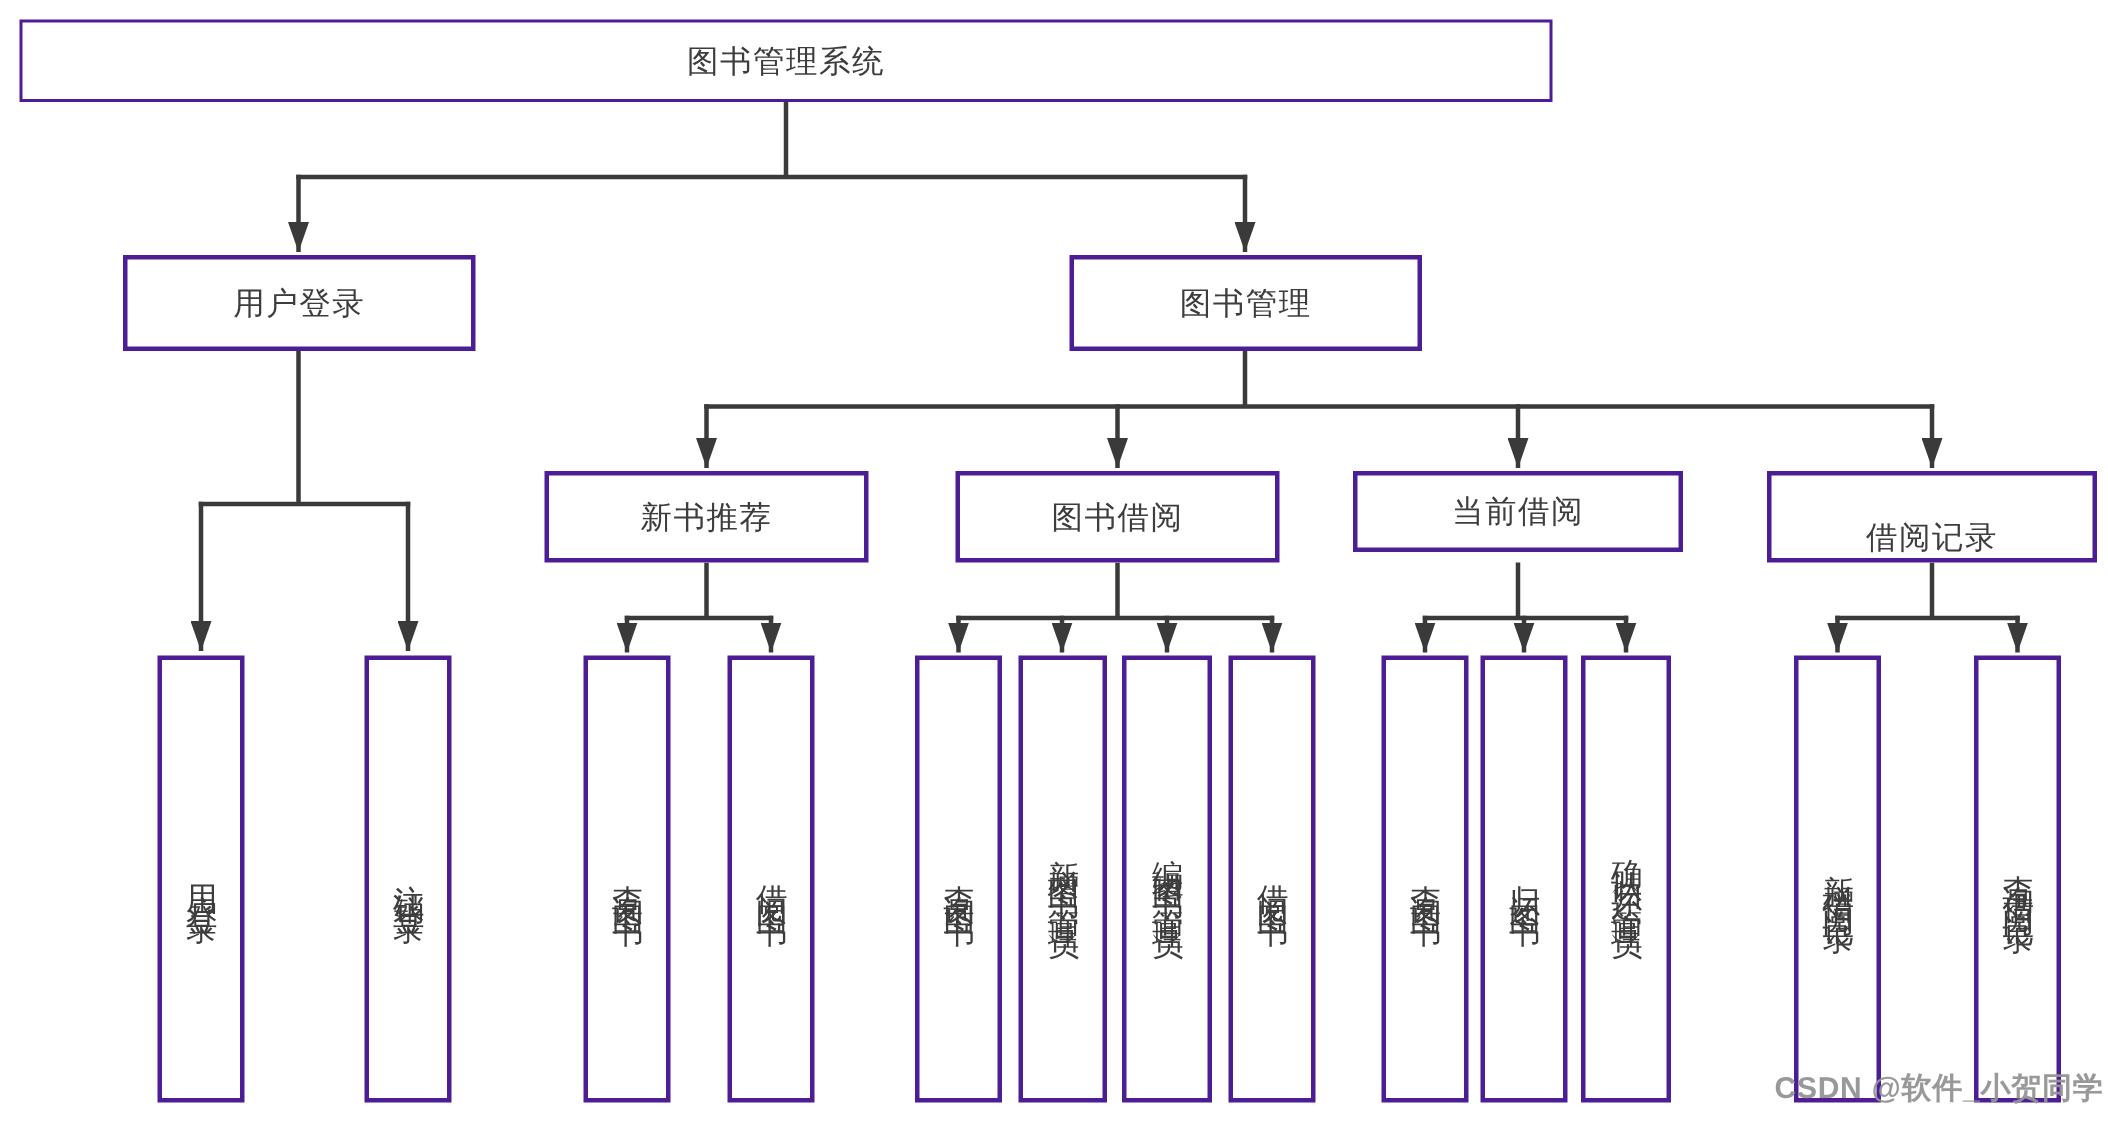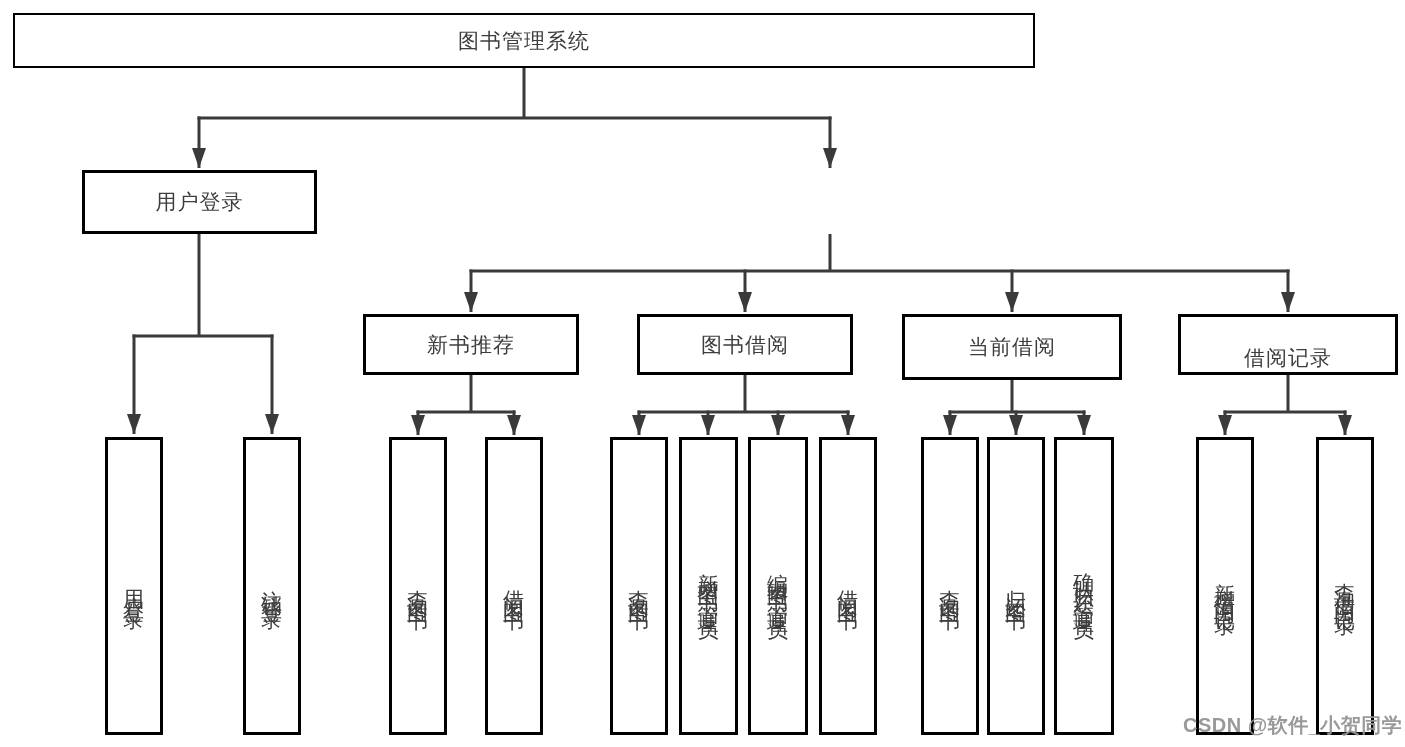--- a/index.html
+++ b/index.html
@@ -21,21 +21,21 @@
     left: 0;
     top: 0;
     width: 1405px;
     height: 747px;
     z-index: 1;
   }
   .node {
     position: absolute;
     box-sizing: border-box;
     background: #ffffff;
-    border: 3px solid #000000;
+    border: 3px solid #4c1d95;
     display: flex;
     align-items: center;
     justify-content: center;
     z-index: 2;
   }
   .node.root { border-width: 2px; }
   .node span {
     font-size: 21px;
     letter-spacing: 1px;
     color: #3d3d3d;
@@ -119,28 +119,31 @@
     </g>
   </svg>
 
   <div class="node root" style="left:13px; top:13px; width:1022px; height:55px;">
     <span>图书管理系统</span>
   </div>
 
   <div class="node" style="left:82px; top:170px; width:235px; height:64px;">
     <span>用户登录</span>
   </div>
+  <div class="node" style="left:713px; top:170px; width:235px; height:64px;">
+    <span>图书管理</span>
+  </div>
 
   <div class="node" style="left:363px; top:314px; width:216px; height:61px;">
     <span>新书推荐</span>
   </div>
   <div class="node" style="left:637px; top:314px; width:216px; height:61px;">
     <span>图书借阅</span>
   </div>
-  <div class="node" style="left:902px; top:314px; width:220px; height:66px;">
+  <div class="node" style="left:902px; top:314px; width:220px; height:54px;">
     <span>当前借阅</span>
   </div>
   <div class="node" style="left:1178px; top:314px; width:220px; height:61px;align-items:flex-end;">
     <span>借阅记录</span>
   </div>
 
   <div class="node leaf" style="left:105px; top:437px; width:58px; height:298px;">
     <span>用户登录</span>
   </div>
   <div class="node leaf" style="left:243px; top:437px; width:58px; height:298px;">

